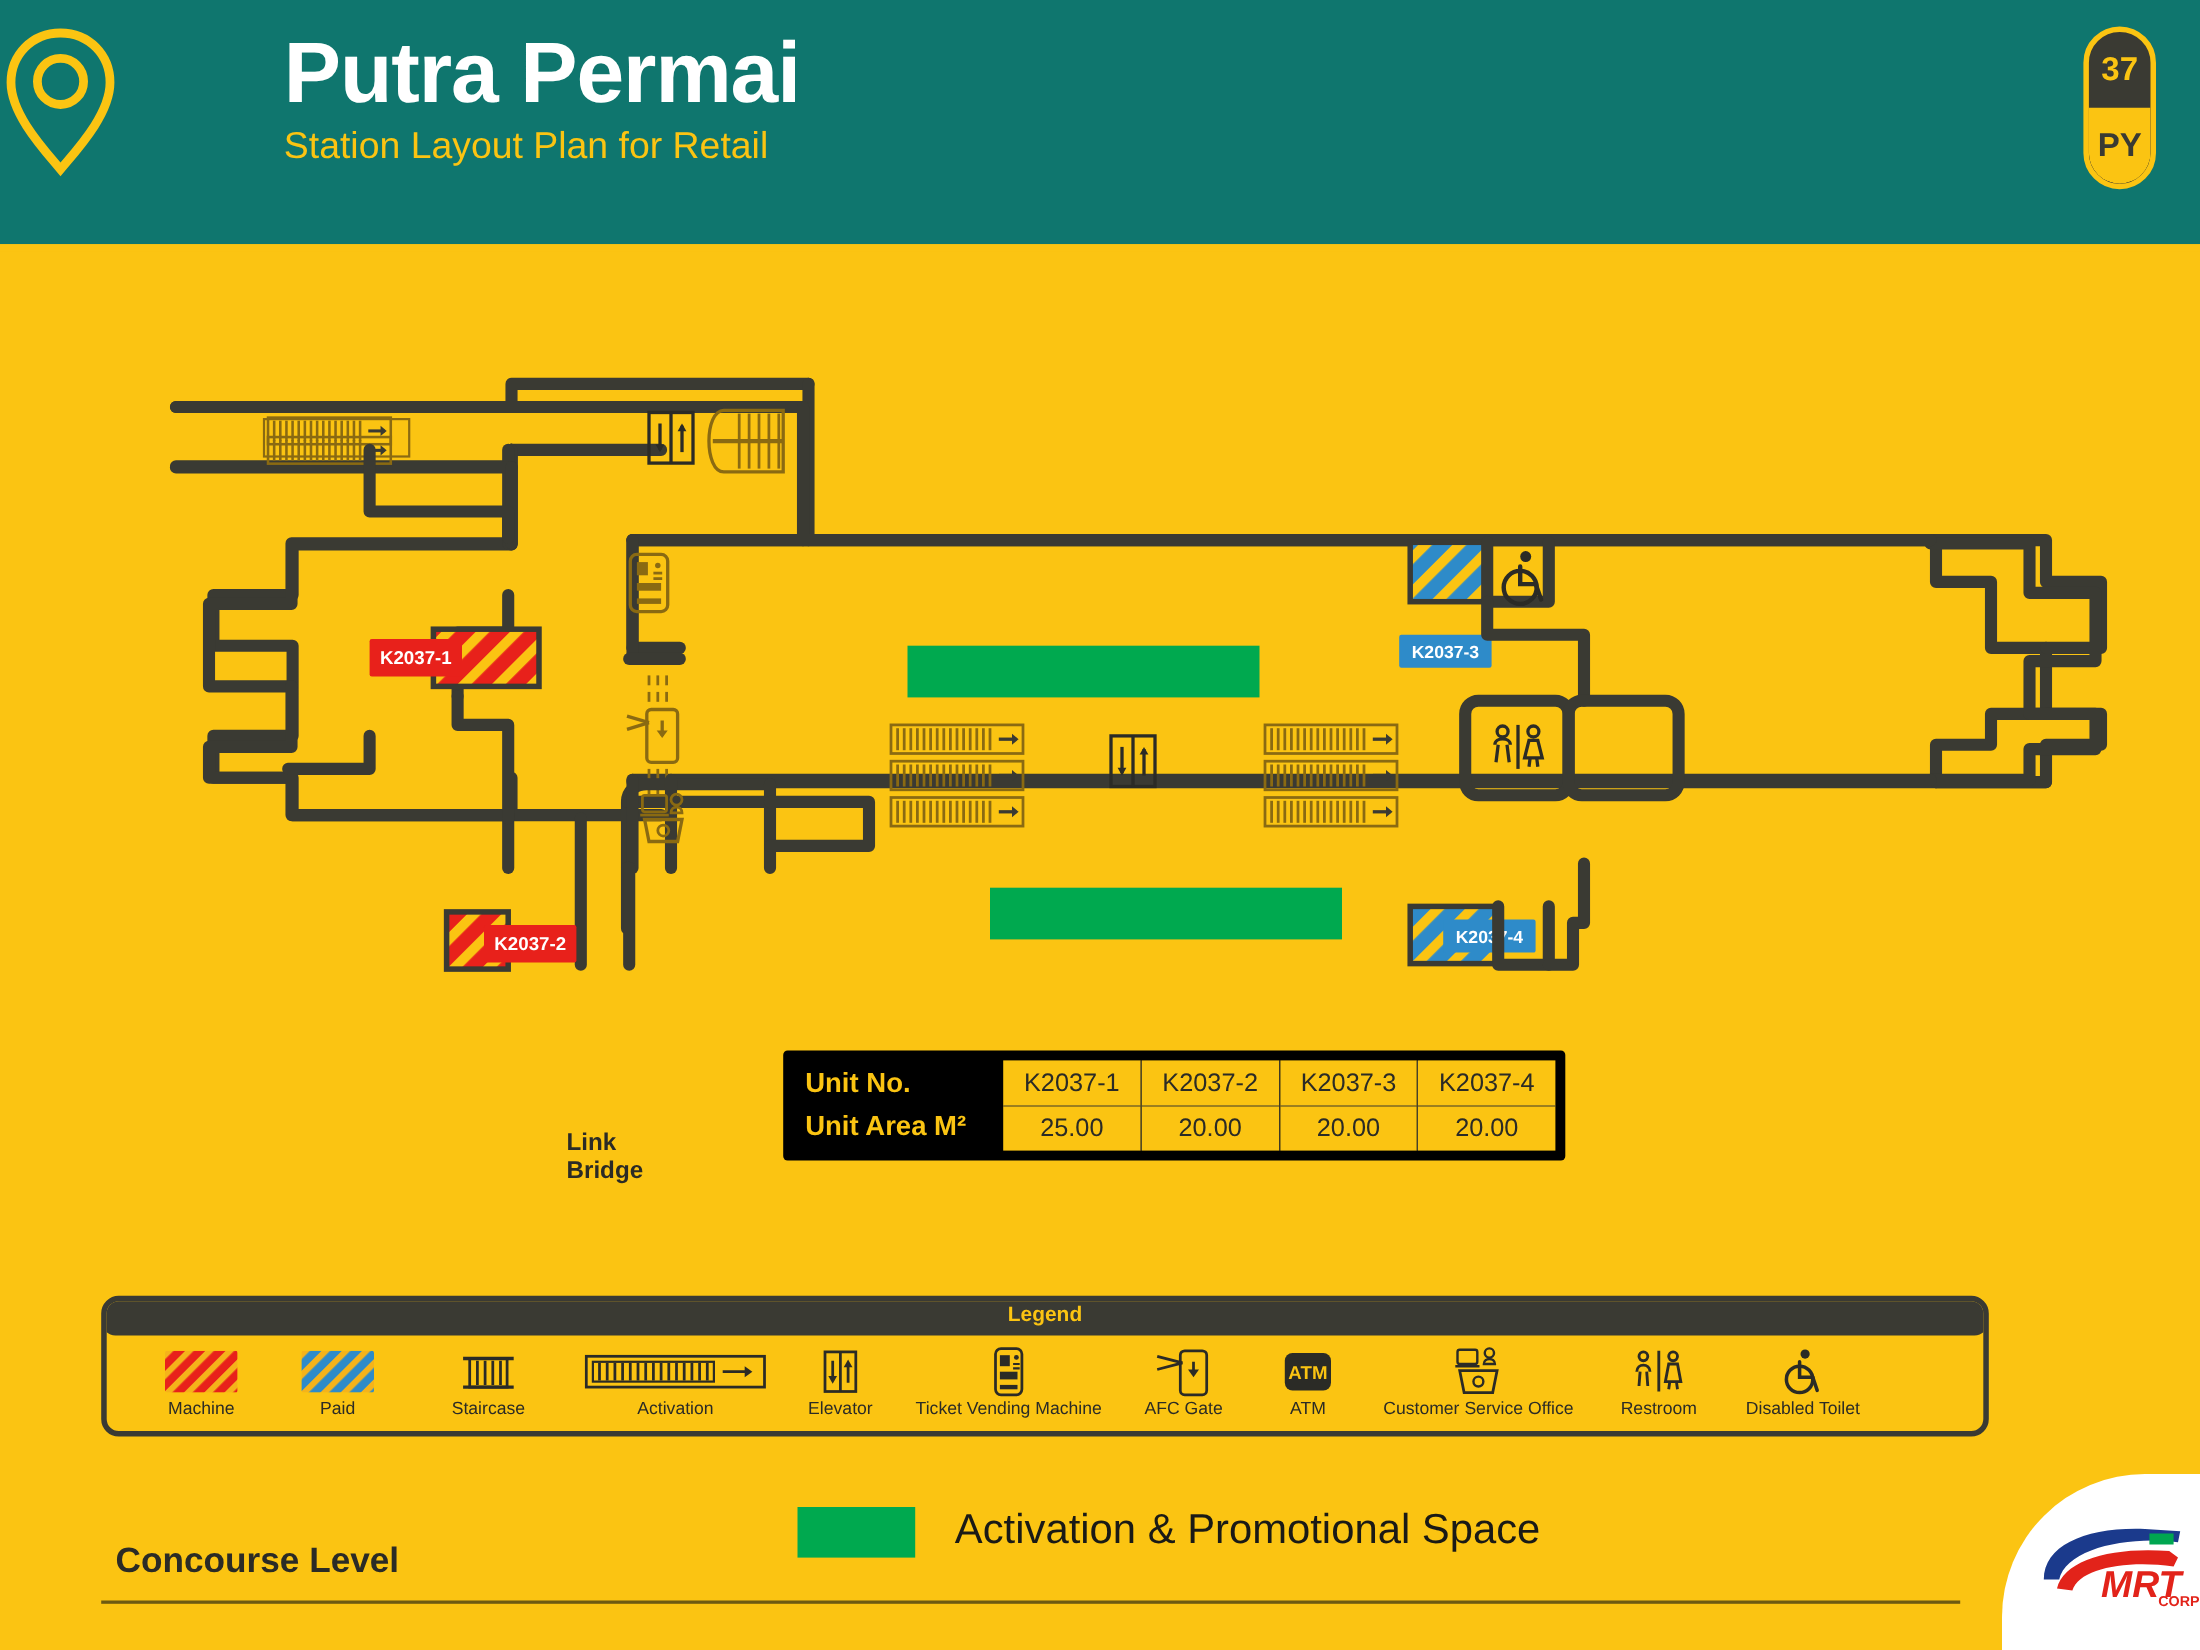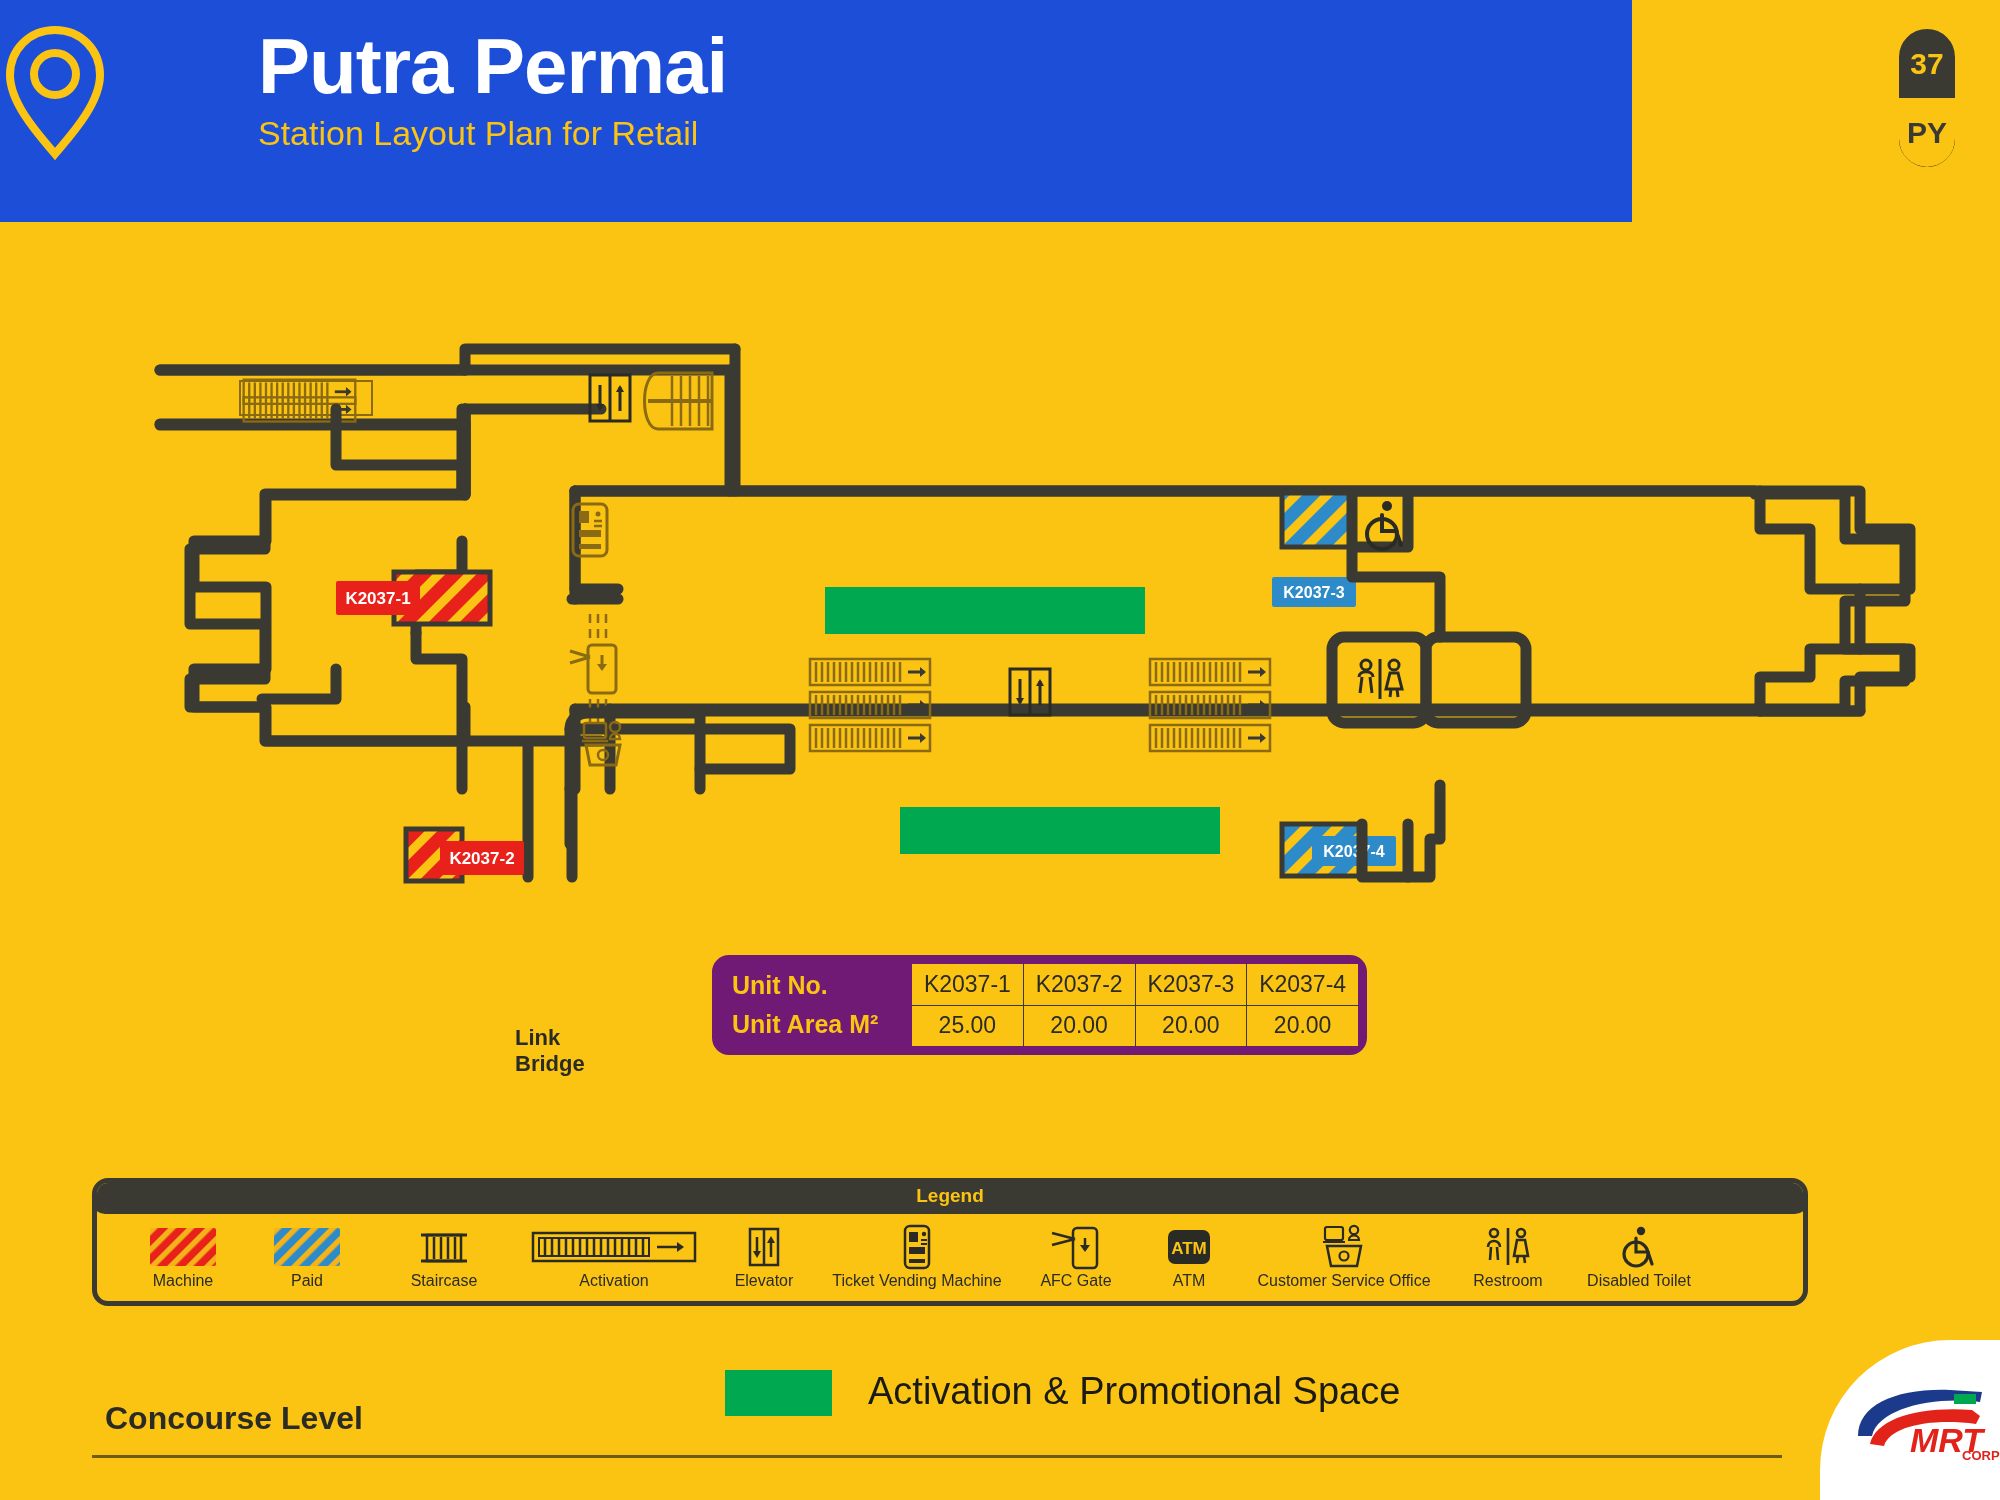--- a/index.html
+++ b/index.html
@@ -5,22 +5,22 @@
   html,body{margin:0;padding:0;}
   body{
     width:2000px;height:1500px;
     background:#FBC412;
     font-family:"Liberation Sans", sans-serif;
     overflow:hidden;
     position:relative;
   }
   
   #header{
-    position:absolute;left:0;top:0;width:1632px;height:222px;
-    background:#1d4ed8;
+    position:absolute;left:0;top:0;width:2000px;height:222px;
+    background:#0f766e;
     text-decoration:underline;
   }
   #header-underline{
     position:absolute;left:0;top:222px;width:2000px;height:7px;background:#FBC412;
   }
   #pin-icon{position:absolute;left:98;top:22px;width:110px;height:140px;}
   #title-block{position:absolute;left:258px;top:26px;}
   #station-title{
     font-size:78px;font-weight:bold;color:#FFFFFF;letter-spacing:-1px;
     font-family:"Liberation Sans", sans-serif;line-height:1.05;
@@ -42,22 +42,22 @@
   #badge-bottom{
     position:absolute;left:0;bottom:0;width:100%;height:50%;
     background:#FBC412;display:flex;align-items:center;justify-content:center;
     color:#3A3A33;font-size:30px;font-weight:bold;
     border-radius:0 0 28px 28px;
   }
   
   #map-area{position:absolute;left:0;top:229px;width:2000px;height:700px;}
   
   #unit-table{
-    position:absolute;left:712px;top:955px;width:655px;height:100px;
-    background:#701a75;border-radius:17px;padding:0;box-sizing:border-box;
+    position:absolute;left:712px;top:955px;width:711px;height:100px;
+    background:#000000;border-radius:4px;padding:0;box-sizing:border-box;
     display:flex;overflow:hidden;
   }
   #unit-table-labels{
     width:200px;flex:none;display:flex;flex-direction:column;justify-content:center;
     padding-left:20px;box-sizing:border-box;
   }
   .ut-label{color:#FBC412;font-size:25px;font-weight:bold;line-height:1.55;}
   #unit-table-grid{flex:1;display:flex;margin:9px 9px 9px 0;}
   .ut-col{flex:1;display:flex;flex-direction:column;border-left:1px solid #3A3A33;}
   .ut-col:first-child{border-left:none;}

